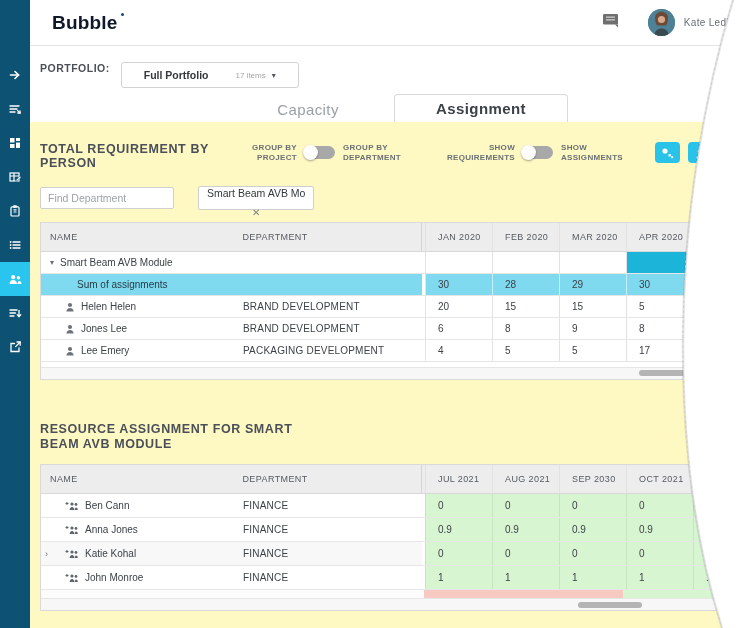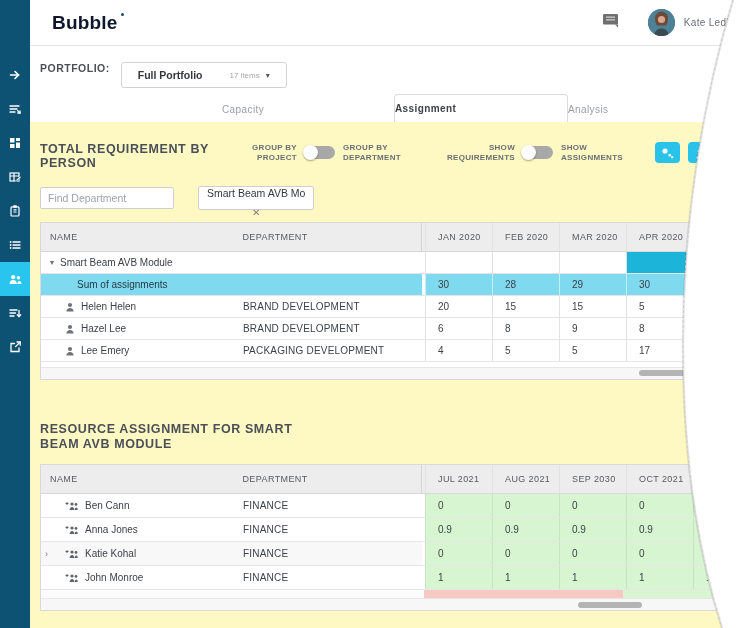--- a/index.html
+++ b/index.html
@@ -22,26 +22,26 @@
   .nav-item.active{color:#29c3ea;}
   .top-right{margin-left:auto;display:flex;align-items:center;margin-right:12px;}
   .chat-ic{margin-right:28px;cursor:pointer;}
   .avatar{width:27px;height:27px;border-radius:50%;overflow:hidden;background:#4e8196;margin-right:9px;cursor:pointer;}
   .username{font-size:10px;color:#6a6f74;letter-spacing:.3px;}
 
   
   .subbar{position:absolute;left:30px;top:46px;width:720px;height:76px;background:#fff;z-index:1;}
   .pf-row{display:flex;align-items:flex-start;margin:16px 0 2px 10px;}
   .pf-label{font-size:10.5px;font-weight:700;letter-spacing:.5px;color:#4b5056;}
-  .pf-select{margin-left:11px;width:132px;height:24px;border:1px solid #d2d2d2;border-radius:3px;background:#fff;display:flex;align-items:center;padding:0 16px;cursor:pointer;}
+  .pf-select{margin-left:11px;width:132px;height:24px;border:1px solid #d2d2d2;border-radius:3px;background:#fff;display:flex;align-items:center;padding:0 22px;cursor:pointer;}
   .pf-select .sel{font-size:10.5px;color:#34383d;font-weight:600;}
   .pf-select .cnt{font-size:8px;color:#a6a6a6;margin-left:auto;}
   .pf-select .chv{font-size:8px;color:#55595e;margin-left:6px;}
   .tabs{position:absolute;left:192px;bottom:0;display:flex;align-items:flex-end;}
-  .tab{width:172px;height:25px;line-height:25px;font-size:10px;color:#9aa0a5;letter-spacing:.4px;cursor:pointer;margin-top:16px;}
+  .tab{width:172px;height:25px;line-height:25px;text-align:center;font-size:15px;color:#9aa0a5;letter-spacing:.4px;cursor:pointer;margin-top:16px;}
   .tab.active{background:#fff;border:1px solid #dadada;border-bottom:none;border-radius:4px 4px 0 0;height:27px;line-height:27px;color:#3c4248;font-weight:600;}
 
   
   .content{position:absolute;left:30px;top:122px;width:724px;height:506px;background:#fef9c3;padding:0;}
   .sec-head{display:flex;align-items:flex-start;margin:20px 0 0 10px;}
   h1,h2{margin:0;font-size:12.5px;font-weight:700;color:#4a4f58;letter-spacing:.6px;}
   .controls{display:flex;align-items:center;margin-left:auto;margin-right:8px;gap:10px;}
   .tgl-group{display:flex;align-items:center;gap:8px;}
   .tlabel{font-size:8px;line-height:9.5px;font-weight:600;color:#6b7075;letter-spacing:.3px;text-transform:uppercase;}
   .tlabel.r{text-align:right;}
@@ -218,21 +218,20 @@
       <span class="pf-label">PORTFOLIO:</span>
       <div class="pf-select">
         <span class="sel">Full Portfolio</span>
         <span class="cnt">17 items</span>
         <span class="chv">▾</span>
       </div>
     </div>
     <div class="tabs">
       <div class="tab">Capacity</div>
       <div class="tab active">Assignment</div>
-      <div class="tab">Analysis</div>
     </div>
   </div>
 
   <main class="content">
 
     <div class="sec-head">
       <h1>TOTAL REQUIREMENT BY PERSON</h1>
       <div class="controls">
         <div class="tgl-group">
           <span class="tlabel r w52">GROUP BY PROJECT</span>
@@ -339,21 +338,21 @@
       </div>
 
       <div class="trow r21">
         <div class="cell c-name">
             <span class="p-ic">
               <svg width="10" height="10" viewBox="0 0 10 10">
                 <circle cx="5" cy="3" r="2.1" fill="#6e737a"></circle>
                 <path d="M1.4 9.6c0-2.5 1.7-3.7 3.6-3.7s3.6 1.2 3.6 3.7z" fill="#6e737a"></path>
               </svg>
             </span>
-            <span>Hazel Lee</span>
+            <span>Jones Lee</span>
           </div>
         <div class="cell c-dept">BRAND DEVELOPMENT</div>
         <div class="c-gap"></div>
         <div class="cell c-m">6</div>
         <div class="cell c-m">8</div>
         <div class="cell c-m">9</div>
         <div class="cell c-m">8</div>
       </div>
 
       <div class="trow r21">

